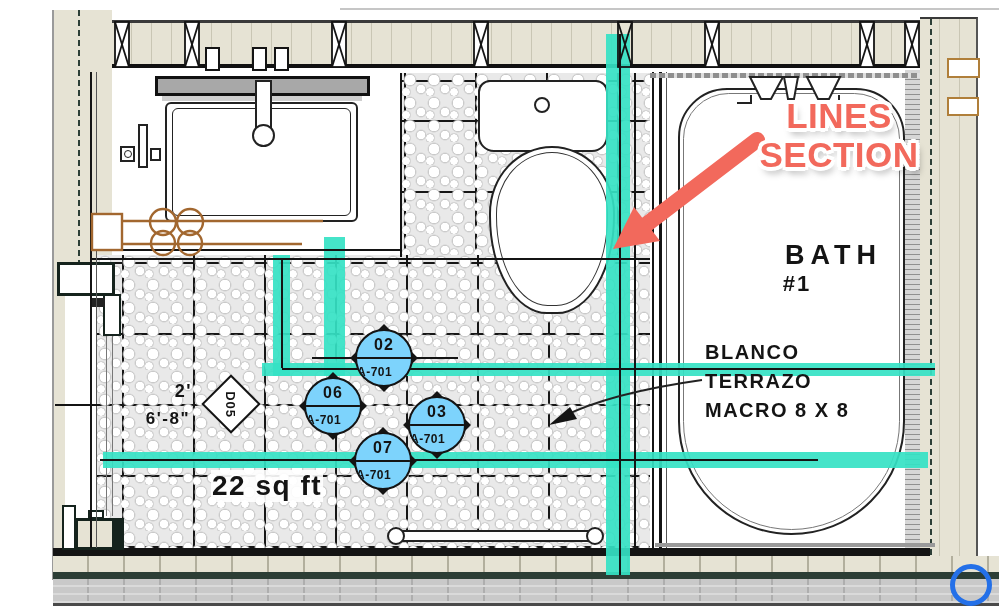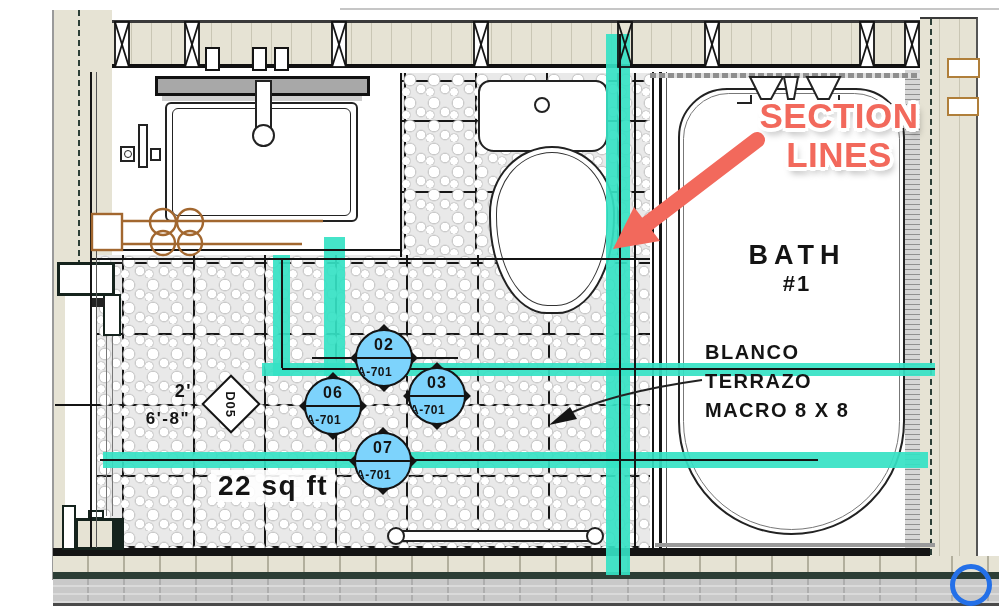--- a/index.html
+++ b/index.html
@@ -212,21 +212,21 @@
     </div>
   </div>
   <div class="marker" style="left:304px;top:377px;">
     <div class="m-diamond"></div>
     <div class="m-circle">
       <div class="m-num">06</div>
       <div class="m-line"></div>
       <div class="m-sheet">A-701</div>
     </div>
   </div>
-  <div class="marker" style="left:408px;top:367px;">
+  <div class="marker" style="left:408px;top:396px;">
     <div class="m-diamond"></div>
     <div class="m-circle">
       <div class="m-num">03</div>
       <div class="m-line"></div>
       <div class="m-sheet">A-701</div>
     </div>
   </div>
   <div class="marker" style="left:354px;top:432px;">
     <div class="m-diamond"></div>
     <div class="m-circle">
@@ -236,33 +236,33 @@
     </div>
   </div>
 
   <div class="abs" style="left:210px;top:383px;width:42px;height:42px;background:#fff;border:2px solid #141414;box-sizing:border-box;transform:rotate(45deg);display:flex;align-items:center;justify-content:center;">
     <span style="transform:rotate(45deg);font-weight:bold;font-size:13px;letter-spacing:1px;">D05</span>
   </div>
 
   <div class="abs arch" style="left:150px;top:381px;width:42px;text-align:right;font-size:18px;">2'</div>
   <div class="abs arch" style="left:130px;top:409px;width:60px;text-align:right;font-size:17px;">6'-8"</div>
 
-  <div class="abs arch" style="left:211px;top:470px;font-size:28px;background:rgba(255,255,255,.9);padding:0 7px;">22 sq ft</div>
+  <div class="abs arch" style="left:211px;top:470px;font-size:28px;background:rgba(255,255,255,.9);padding:0 1px;">22 sq ft</div>
 
   <div class="abs arch" style="left:705px;top:338px;font-size:20px;line-height:29px;">
     <div>BLANCO</div>
     <div>TERRAZO</div>
     <div>MACRO 8 X 8</div>
   </div>
 
   <div class="abs" style="left:712px;top:240px;width:170px;text-align:center;">
-    <div class="arch" style="font-size:27px;letter-spacing:6px;">BATH</div>
+    <div class="arch" style="font-size:27px;letter-spacing:6px;text-align:right;">BATH</div>
     <div class="arch" style="font-size:22px;letter-spacing:2px;">#1</div>
   </div>
 
   <div id="sectionText" class="abs">
+    <div>LINES</div>
     <div>SECTION</div>
-    <div>LINES</div>
   </div>
 
   <div class="abs" style="left:950px;top:564px;width:42px;height:42px;border:5px solid #2470e8;border-radius:50%;box-sizing:border-box;"></div>
 
 </div>
 
 </body></html>

